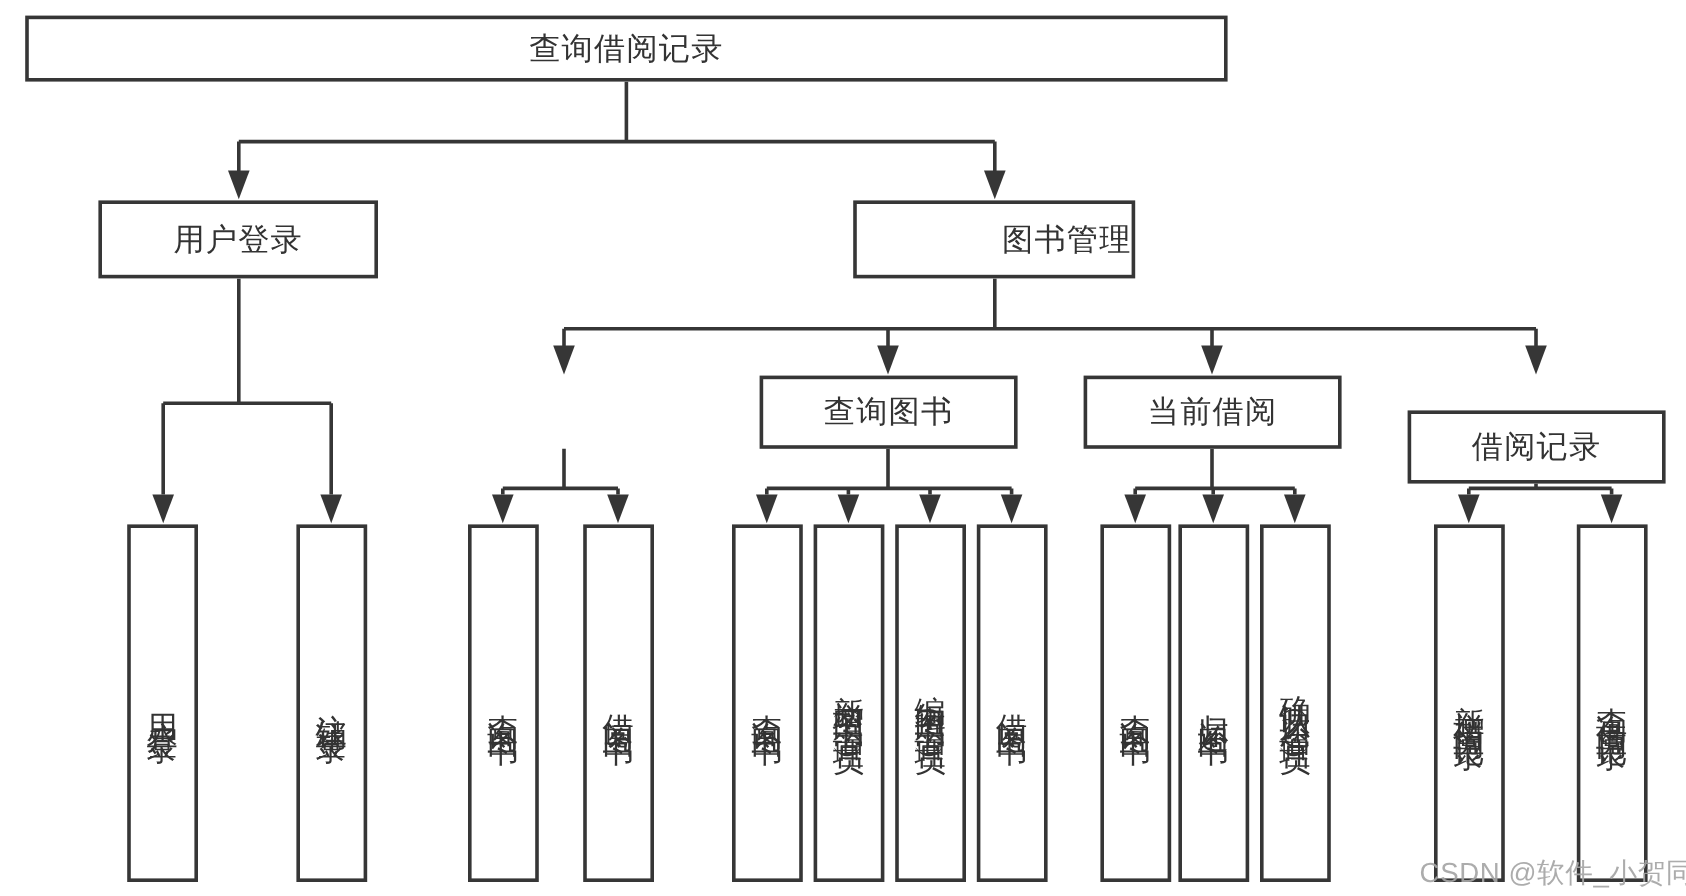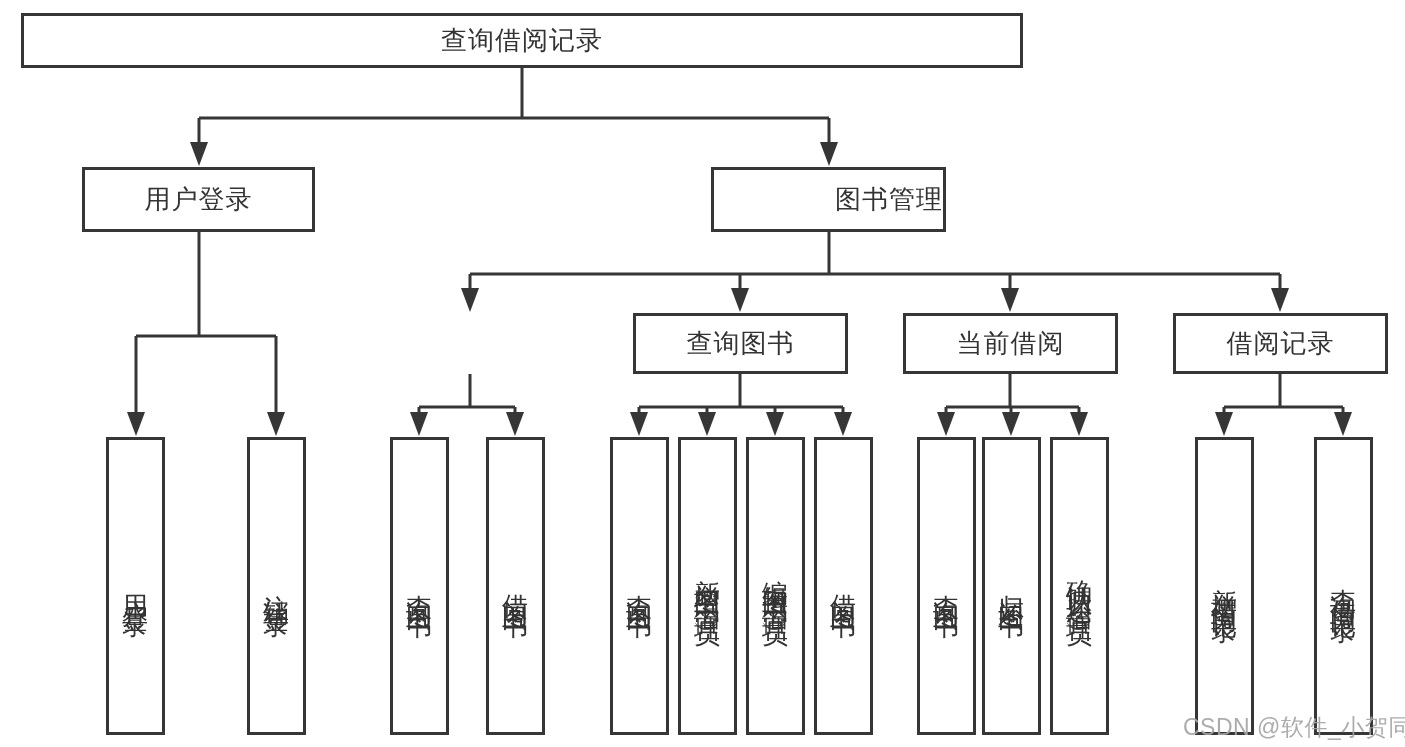--- a/index.html
+++ b/index.html
@@ -47,21 +47,21 @@
   
   .n-root  { left: 21px;  top: 13px;  width: 1002px; height: 55px; }
   
   .n-l2a   { left: 82px;  top: 167px; width: 233px;  height: 65px; }
   .n-l2b   { left: 711px; top: 167px; width: 235px;  height: 65px; justify-content: flex-end; }
   
   .n-l3    { top: 313px; width: 215px; height: 61px; }
   .n-l3a   { left: 363px; }
   .n-l3b   { left: 633px; }
   .n-l3c   { left: 903px; }
-  .n-l3d   { left: 1173px; }
+  .n-l3d   { left: 1173px; margin-top: 29px; }
   
   .leaf    { top: 437px; width: 59px; height: 298px; }
   .lf-a1 { left: 106px; }  .lf-a2 { left: 247px; }
   .lf-b1 { left: 390px; }  .lf-b2 { left: 486px; }
   .lf-c1 { left: 610px; }  .lf-c2 { left: 678px; }
   .lf-c3 { left: 746px; }  .lf-c4 { left: 814px; }
   .lf-d1 { left: 917px; }  .lf-d2 { left: 982px; }
   .lf-d3 { left: 1050px; }
   .lf-e1 { left: 1195px; } .lf-e2 { left: 1314px; }
   #watermark {

